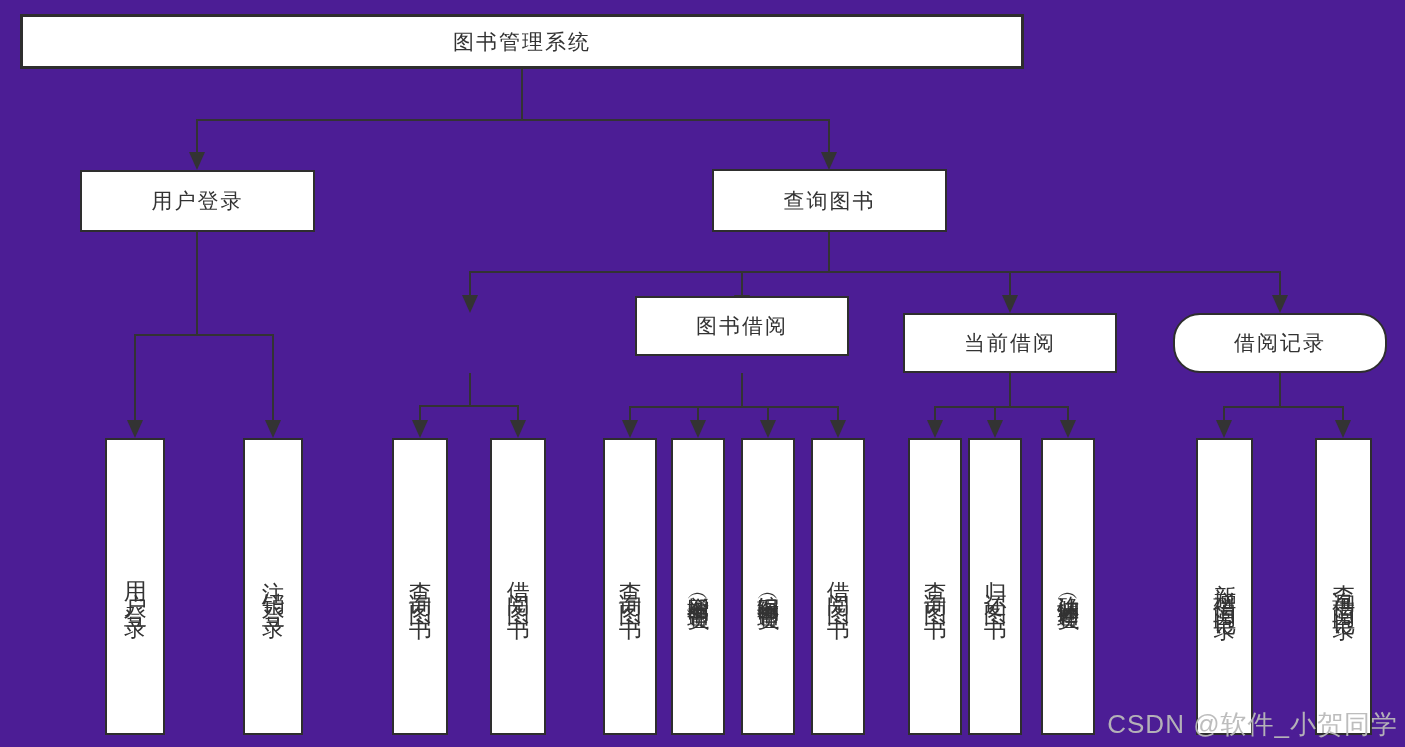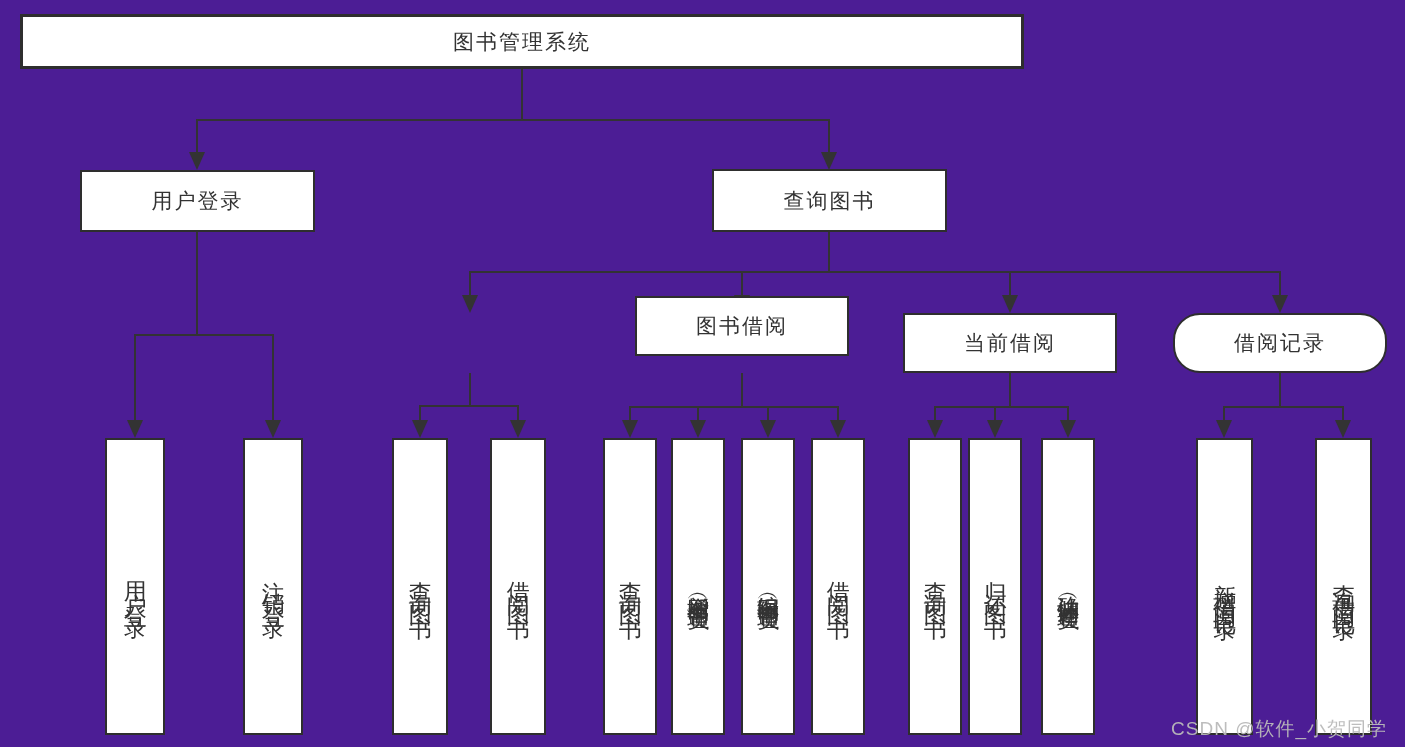--- a/index.html
+++ b/index.html
@@ -33,23 +33,23 @@
   .node.h { font-size: 21px; letter-spacing: 2px; }
   .node.v {
     writing-mode: vertical-rl;
     font-size: 23px;
     letter-spacing: 12px;
   }
   .node.v.mid { letter-spacing: 7px; }
   .node.v.long { font-size: 22px; letter-spacing: 2px; }
   .watermark {
     position: absolute;
-    right: 18px;
+    right: 7px;
     bottom: 5px;
-    font-size: 19px;
+    font-size: 26px;
     color: rgba(185, 185, 185, 0.95);
     letter-spacing: 1px;
     z-index: 5;
     white-space: nowrap;
   }
 </style>
 </head>
 <body>
 
 <div class="stage">

